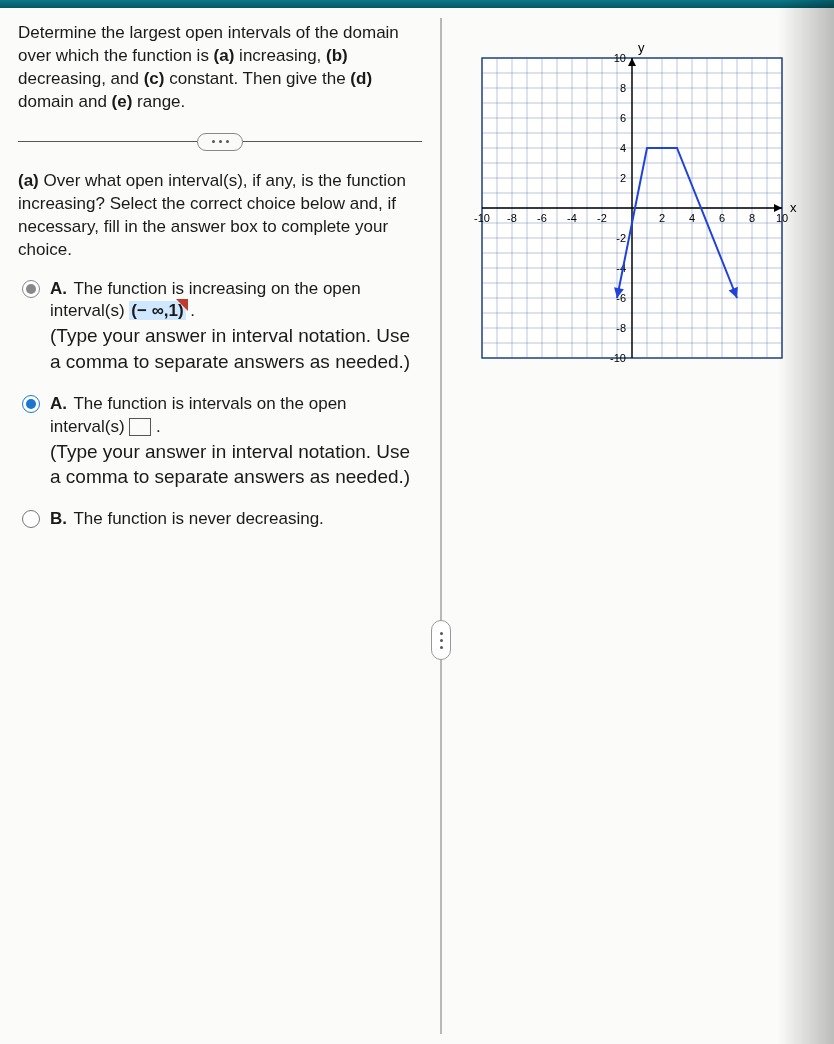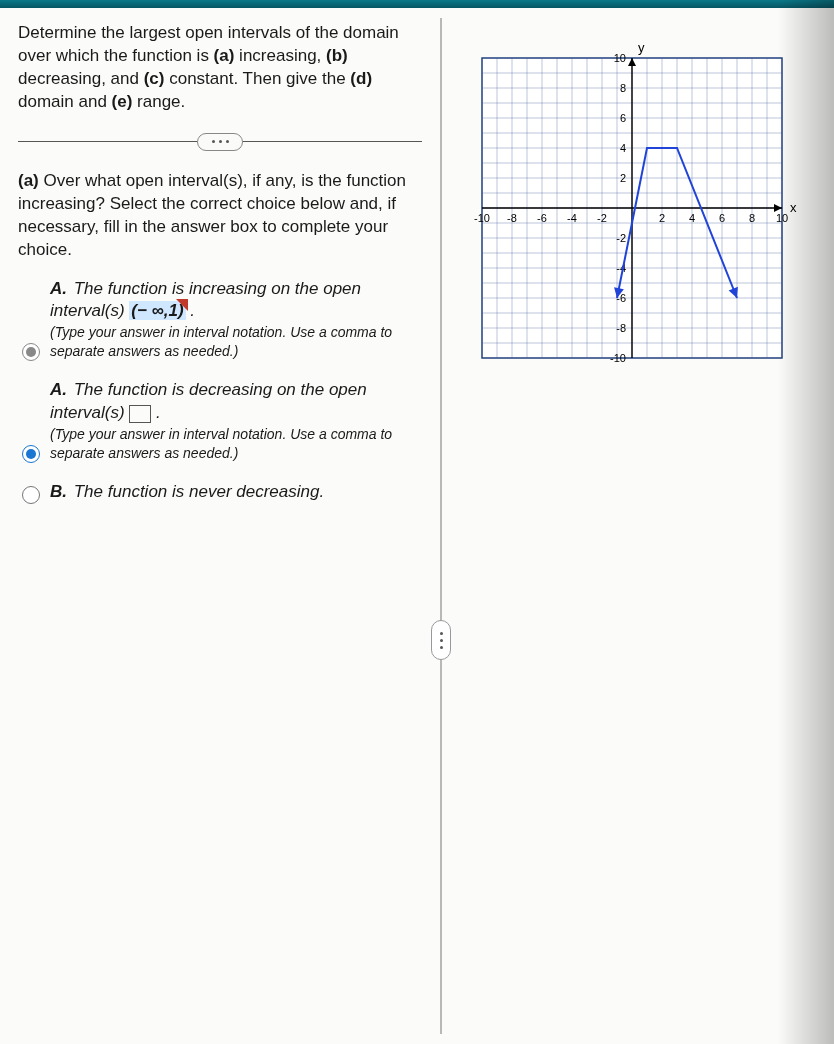--- a/index.html
+++ b/index.html
@@ -63,24 +63,23 @@
   }
   .dots span { width:3px; height:3px; background:#555; border-radius:50%; }
   .part {
     font-size: 17px;
     line-height: 1.35;
     margin: 16px 0 16px 0;
   }
   .opts { padding-left: 4px; }
   .opt {
     display: flex;
-    align-items: flex-end;
+    align-items: flex-start;
     gap: 10px;
     margin: 10px 0 18px 0;
-    font-style: italic;
   }
   .radio {
     flex: 0 0 18px;
     width: 18px; height: 18px;
     border: 1.6px solid #777;
     border-radius: 50%;
     margin-top: 2px;
     position: relative;
     background: #fff;
   }
@@ -109,21 +108,21 @@
     border-bottom:6px solid transparent;
     border-top:6px solid #c0392b;
     border-right:6px solid #c0392b;
   }
   .inputbox {
     display:inline-block;
     width:22px; height:18px;
     border:1.4px solid #555;
     vertical-align: middle;
   }
-  .note { font-size: 14px; line-height:1.35; }
+  .note { font-size: 19px; line-height:1.35; }
   .side-dots {
     position:absolute;
     right:-11px;
     top:612px;
     width:20px; height:40px;
     border:1px solid #999;
     border-radius:10px;
     background:#fff;
     display:flex;
     flex-direction:column;
@@ -179,21 +178,21 @@
         </div>
       </div>
     </div>
 
 
     <div class="opts">
       <div class="opt">
         <div class="radio sel"></div>
         <div class="opt-body">
           <span class="letter">A.</span>
-          <span>The function is decreasing on the open interval(s) </span>
+          <span>The function is intervals on the open interval(s) </span>
           <span class="inputbox"></span><span> .</span>
           <div class="note">(Type your answer in interval notation. Use a comma to separate answers as needed.)</div>
         </div>
       </div>
       <div class="opt">
         <div class="radio"></div>
         <div class="opt-body">
           <span class="letter">B.</span>
           <span>The function is never decreasing.</span>
         </div>

